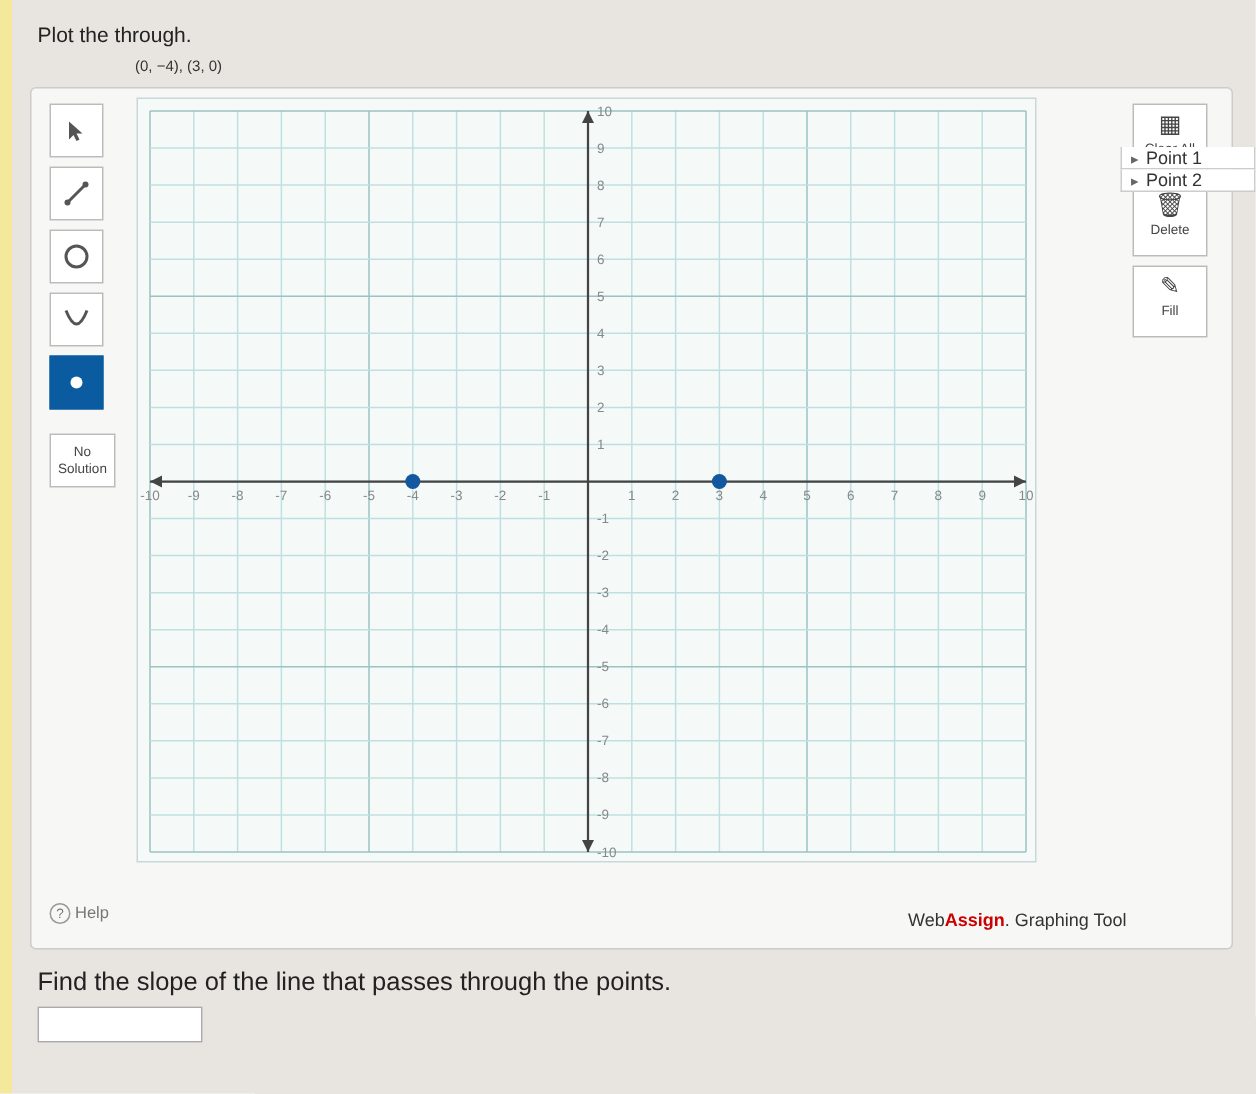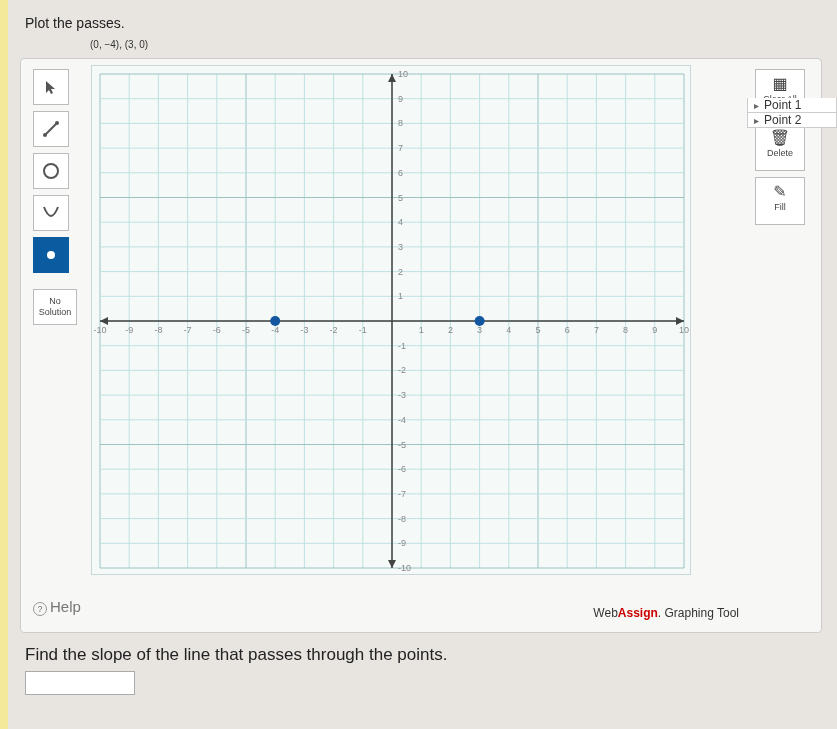--- a/index.html
+++ b/index.html
@@ -6,43 +6,43 @@
   body { font-family: Arial, Helvetica, sans-serif; font-size: 13px; color: #333; background: #e8e5e0; width: 837px; height: 729px; position: relative; padding: 10px 0 0 0; }
   .left-edge { position: absolute; left:0; top:0; width:8px; height:100%; background:#f4e89b; }
   .instruction { margin: 5px 0 8px 25px; font-size: 14px; color: #222; }
   .points-line { margin: 0 0 8px 90px; font-size: 10px; }
   .tool-wrapper { background: #f7f7f5; border: 1px solid #ccc; border-radius: 4px; margin: 0 15px 12px 20px; padding: 10px 10px 8px 10px; position: relative; height: 575px; }
   .toolbar { position: absolute; left: 12px; top: 10px; width: 44px; }
   .tool-btn { width: 36px; height: 36px; background: #fff; border: 1px solid #bbb; margin-bottom: 6px; display:flex; align-items:center; justify-content:center; cursor:pointer; font-size:18px; color:#555; }
   .tool-btn.selected { background:#0b5ba0; border-color:#0b5ba0; }
   .tool-btn.selected svg circle { fill:#fff; }
   .no-sol { width:44px; height:36px; background:#fff; border:1px solid #bbb; margin-top:16px; text-align:center; font-size:9px; line-height:11px; padding-top:6px; cursor:pointer; color:#444;}
-  .help { position:absolute; left:12px; bottom:16px; font-size:15px; color:#777; cursor:pointer; }
+  .help { position:absolute; left:12px; bottom:16px; font-size:11px; color:#777; cursor:pointer; }
   .help::before { content:"?"; display:inline-block; width:12px; height:12px; border:1px solid #999; border-radius:50%; text-align:center; line-height:12px; font-size:9px; margin-right:3px; }
   .canvas-area { position:absolute; left:70px; top:6px; width:600px; height:510px; background:#f5faf9; border:1px solid #c8d8d8; }
   .right-actions { position:absolute; right:12px; top:10px; width:54px; }
   .act { width:50px; height:48px; background:#fff; border:1px solid #bbb; margin-bottom:6px; text-align:center; font-size:9px; padding-top:4px; cursor:pointer; color:#444;}
   .act .ico { font-size:16px; display:block; height:20px; line-height:20px; }
-  .brand { position:absolute; right:82px; bottom:12px; font-size:12px; }
+  .brand { position:absolute; right:70px; bottom:12px; font-size:12px; }
   .brand b { color:#c00; font-weight:bold; }
   .layers { position:absolute; right:0; top:98px; width:90px; }
   .layers-head { background:#f0efec; border:1px solid #ccc; padding:8px 6px; font-size:12px; font-weight:bold; }
   .layer-item { background:#fff; border:1px solid #ccc; border-top:none; padding:0 6px; font-size:12px; cursor:pointer; }
   .layer-item::before { content:"▸"; font-size:10px; margin-right:5px; color:#666; }
   .bottom-q { margin: 10px 0 6px 25px; font-size:17px; color:#222; }
   .answer-box { margin-left:25px; width:110px; height:24px; border:1px solid #aaa; background:#fff; }
   svg text { font-family: Arial; fill:#888; }
 </style>
 </head>
 <body>
 <div class="left-edge"></div>
 
 
 
-<div class="instruction">Plot the passes.</div>
+<div class="instruction">Plot the through.</div>
 <div class="points-line">(0, −4), (3, 0)</div>
 
 <div class="tool-wrapper">
   <div class="toolbar">
     <div class="tool-btn">
         <svg width="16" height="16">
           <path d="M3 2 L3 14 L6 11 L8 15 L10 14 L8 10 L12 10 Z" fill="#555"></path>
         </svg>
       </div>
     <div class="tool-btn">

